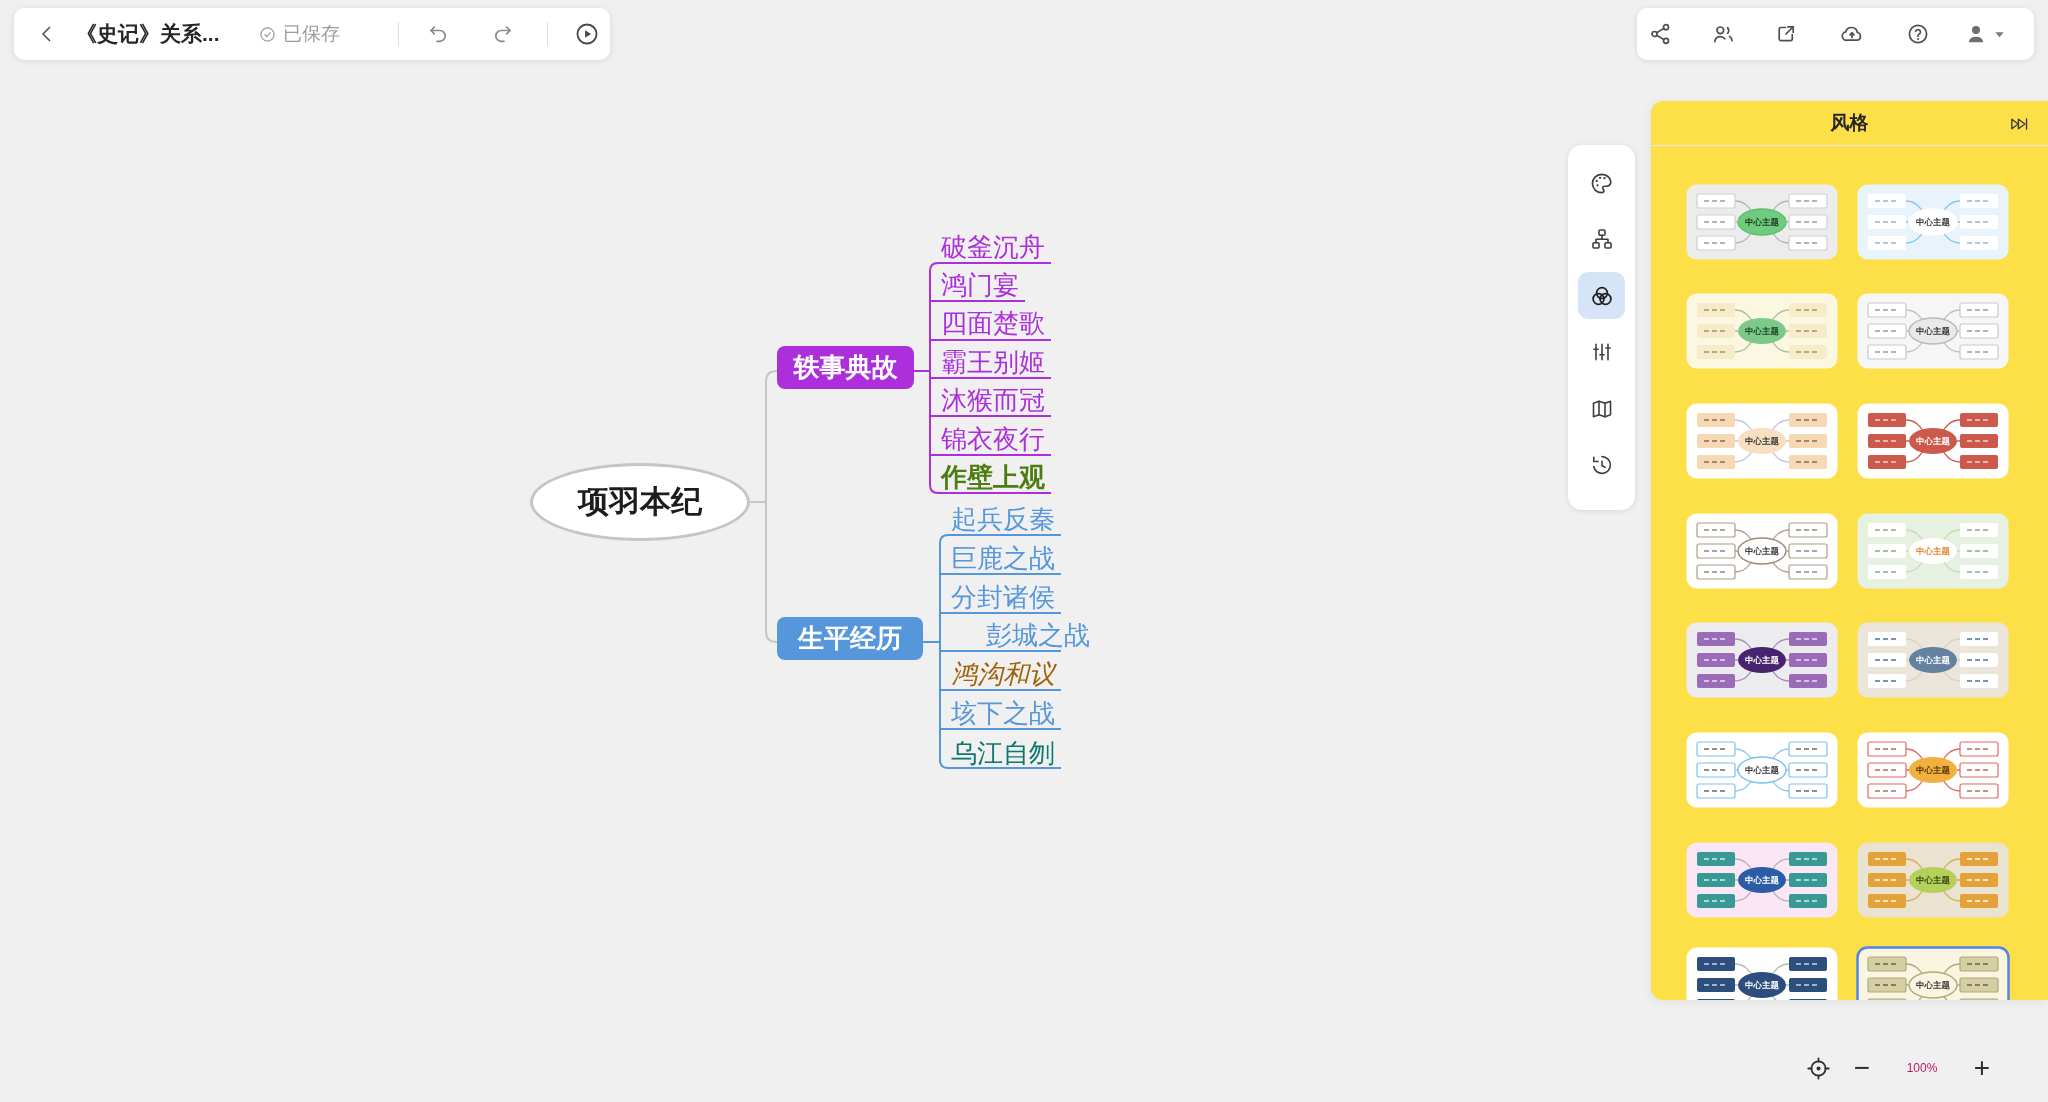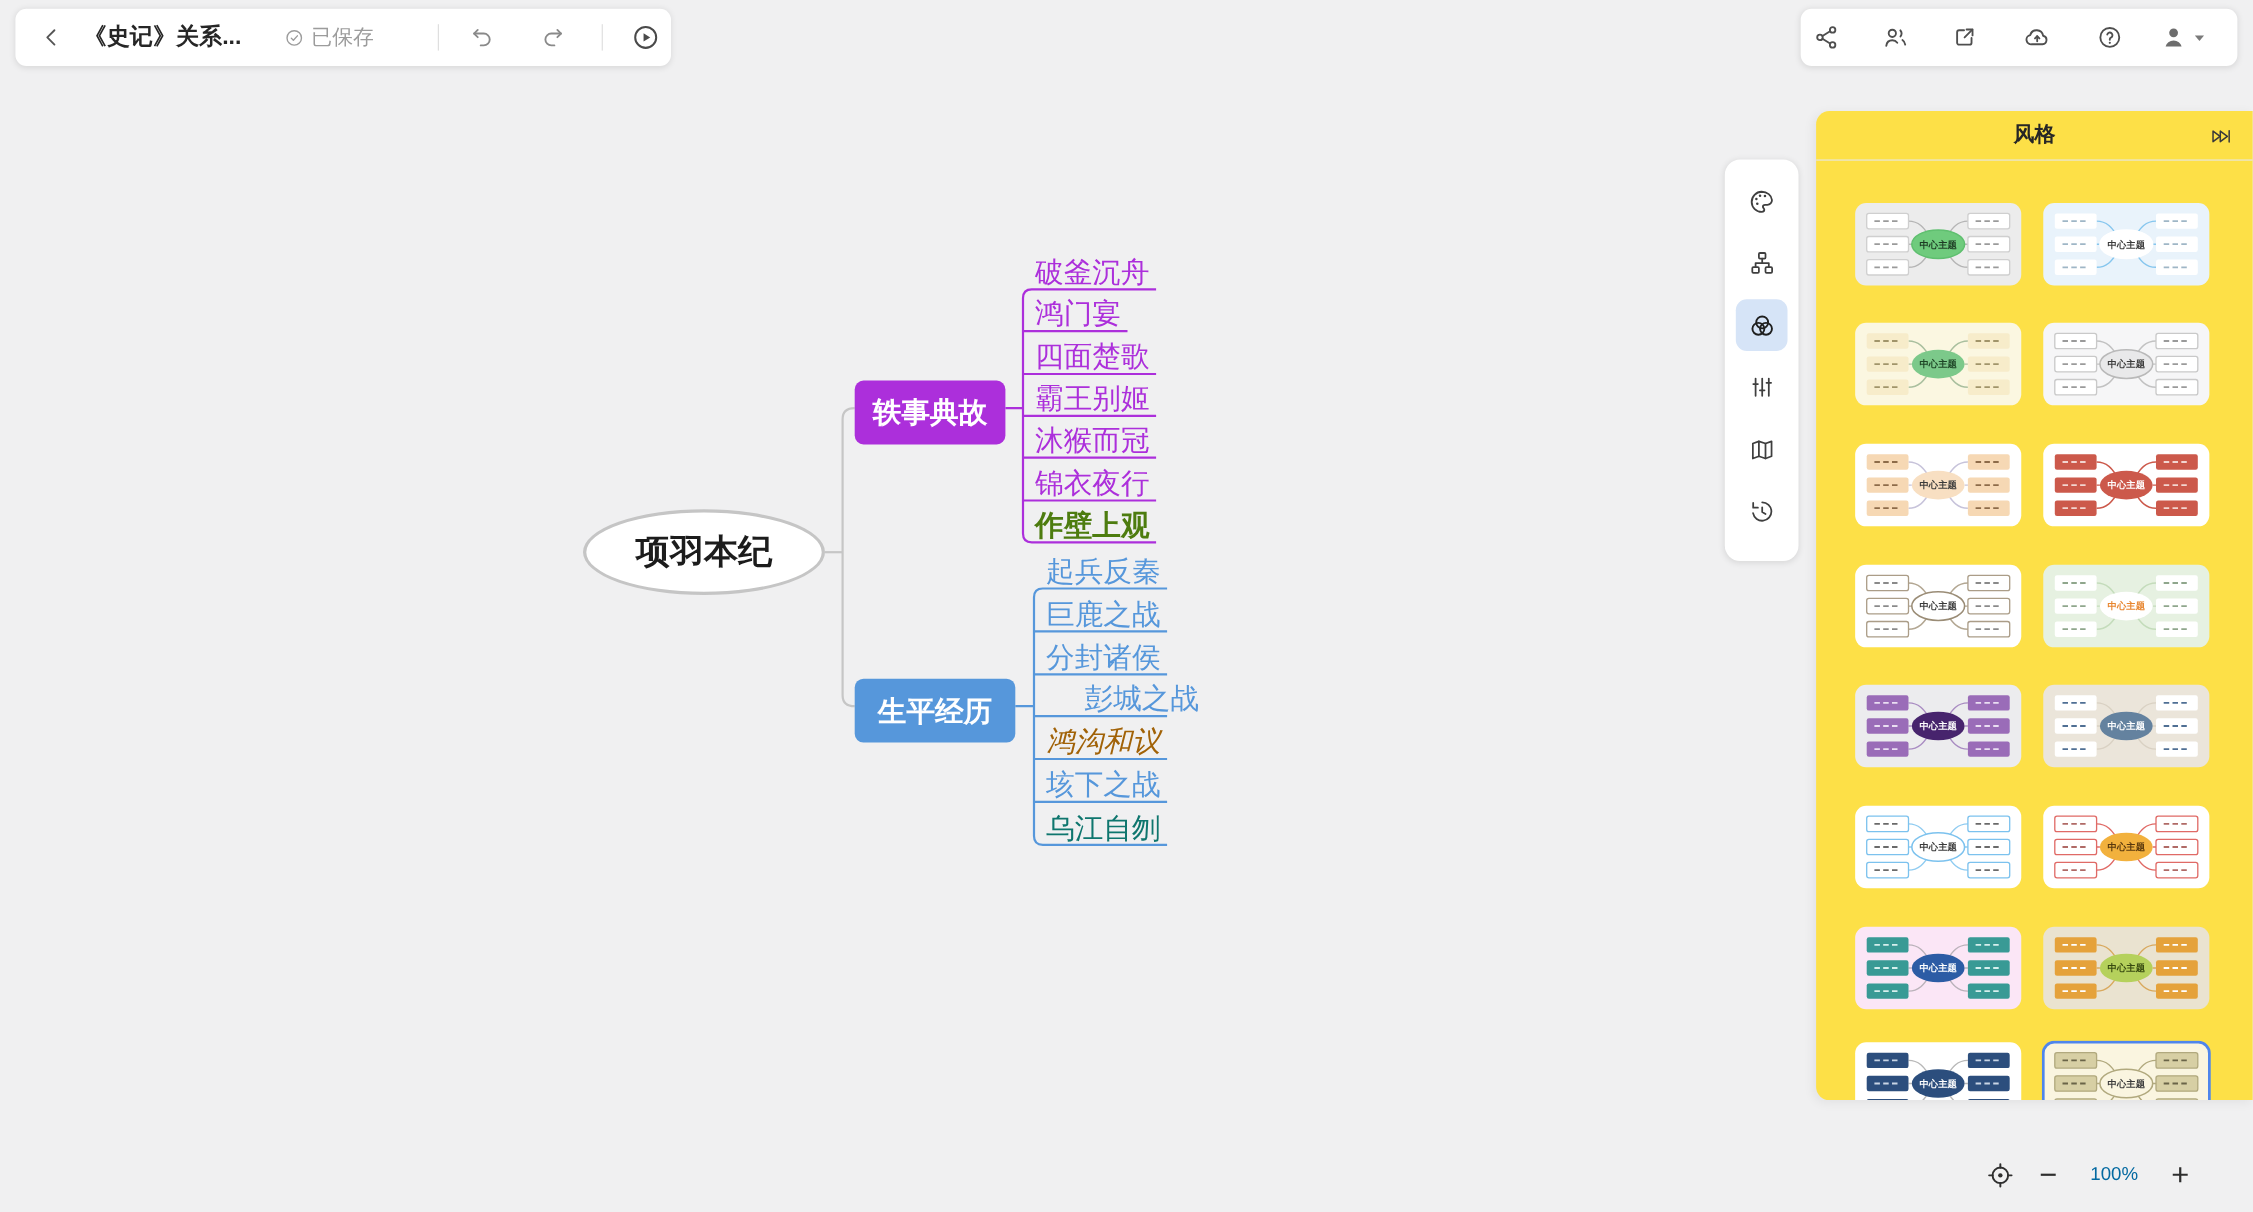--- a/index.html
+++ b/index.html
@@ -38,21 +38,21 @@
   
   #mindmap-layer{position:absolute;left:0;top:0;width:2048px;height:1102px;}
   #connector-svg{position:absolute;left:0;top:0;pointer-events:none;}
   .root-node{
     position:absolute;left:530px;top:463px;width:220px;height:78px;
     background:#fff;border:3px solid #c5c5c5;border-radius:50%;
     display:flex;align-items:center;justify-content:center;
     font-size:31px;font-weight:bold;color:#1c1c1c;cursor:pointer;box-sizing:border-box;
   }
   .branch-node{
-    position:absolute;height:58px;border-radius:8px;
+    position:absolute;height:43px;border-radius:8px;
     display:flex;align-items:center;justify-content:center;
     font-size:26px;font-weight:bold;color:#fff;cursor:pointer;
   }
   #branch-0{left:777px;top:346px;width:137px;}
   #branch-1{left:777px;top:617px;width:146px;}
   .child-label{
     position:absolute;height:30px;line-height:30px;font-size:26px;
     white-space:nowrap;cursor:pointer;
   }
   
@@ -76,21 +76,21 @@
   }
   #panel-collapse{position:absolute;right:16px;top:10px;width:26px;height:26px;display:flex;align-items:center;justify-content:center;cursor:pointer;}
   #panel-collapse svg{stroke:#3a3a3a;fill:none;stroke-width:1.5;stroke-linejoin:round;stroke-linecap:round;}
   .thumb{position:absolute;width:154px;height:78px;cursor:pointer;}
   .thumb svg{display:block;}
   
   #zoom-controls{position:absolute;left:1796px;top:1046px;width:220px;height:44px;display:flex;align-items:center;}
   #zoom-controls .zbtn{width:44px;height:44px;display:flex;align-items:center;justify-content:center;cursor:pointer;color:#2e2e2e;}
   #zoom-controls svg{stroke:#2f2f2f;fill:none;stroke-width:1.7;stroke-linecap:round;}
   .zoom-sign{font-size:28px;font-weight:300;line-height:1;}
-  #zoom-level{width:76px;text-align:center;font-size:17px;color:#0369a1;cursor:pointer;}
+  #zoom-level{width:76px;text-align:center;font-size:12px;color:#be185d;cursor:pointer;}
 </style>
 </head>
 <body>
 
 <div id="mindmap-layer">
   <svg id="connector-svg" width="2048" height="1102">
     <g id="gray-connector">
       <path d="M750 502 H766" stroke="#c6c6c6" stroke-width="2" fill="none"></path>
       <path d="M777 371 Q766 371 766 381 V632 Q766 642 777 642" stroke="#c6c6c6" stroke-width="2" fill="none"></path>
     </g>
@@ -103,21 +103,21 @@
     <span>项羽本纪</span>
   </div>
   <div class="branch-node" id="branch-0" style="background: rgb(172, 47, 219);">
     <span>轶事典故</span>
   </div>
   <div class="branch-node" id="branch-1" style="background: rgb(86, 151, 219);">
     <span>生平经历</span>
   </div>
 <div class="child-label" style="left: 941px; top: 232px; color: rgb(172, 47, 219); text-align: right;">破釜沉舟</div>
     <div class="child-label" style="left: 941px; top: 270px; color: rgb(172, 47, 219);">鸿门宴</div>
-    <div class="child-label" style="left: 941px; top: 309px; color: rgb(172, 47, 219);">四面楚歌</div>
+    <div class="child-label" style="left: 941px; top: 309px; color: rgb(172, 47, 219); font-family: Liberation Serif, serif;">四面楚歌</div>
     <div class="child-label" style="left: 941px; top: 347px; color: rgb(172, 47, 219);">霸王别姬</div>
     <div class="child-label" style="left: 941px; top: 385px; color: rgb(172, 47, 219);">沐猴而冠</div>
     <div class="child-label" style="left: 941px; top: 424px; color: rgb(172, 47, 219);">锦衣夜行</div>
     <div class="child-label" style="left: 941px; top: 462px; color: #4d7c0f; font-weight: bold;">作壁上观</div>
     <div class="child-label" style="left: 951px; top: 504px; color: rgb(86, 151, 219);">起兵反秦</div>
     <div class="child-label" style="left: 951px; top: 543px; color: rgb(86, 151, 219); text-align: center;">巨鹿之战</div>
     <div class="child-label" style="left: 951px; top: 582px; color: rgb(86, 151, 219);">分封诸侯</div>
     <div class="child-label" style="left: 986px; top: 620px; color: rgb(86, 151, 219);">彭城之战</div>
     <div class="child-label" style="left: 951px; top: 659px; color: #a16207; font-style: italic;">鸿沟和议</div>
     <div class="child-label" style="left: 951px; top: 698px; color: rgb(86, 151, 219);">垓下之战</div>

